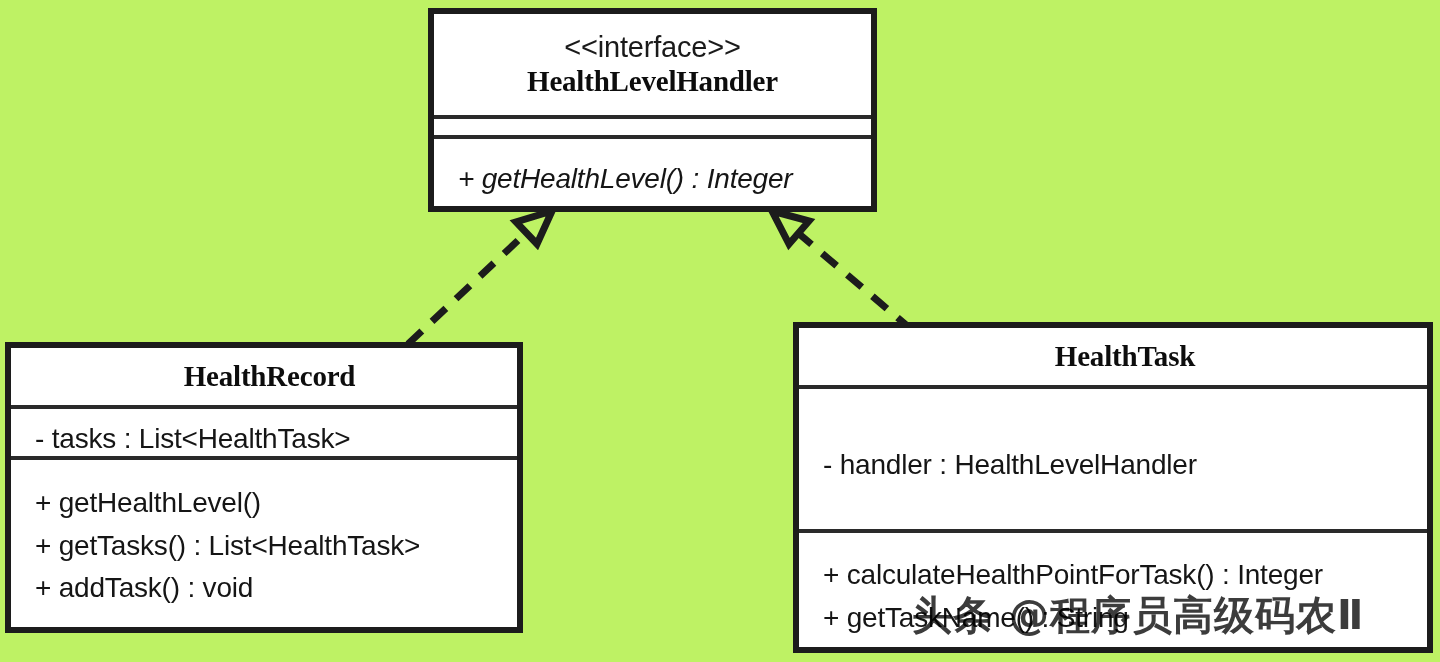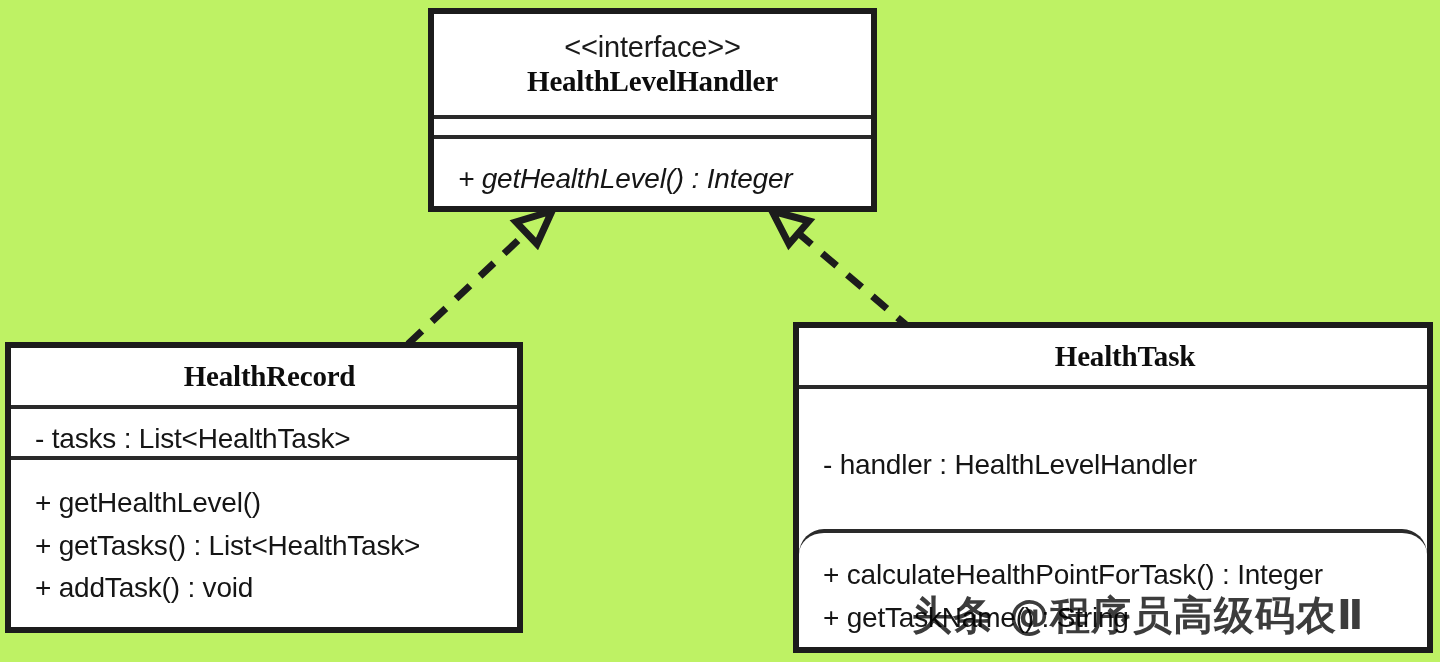--- a/index.html
+++ b/index.html
@@ -86,21 +86,21 @@
   #iface-ops   { height: 71px; }
 
   #record-box    { left: 5px;  top: 342px; width: 518px; height: 291px; }
   #record-title  { height: 57px; padding-left: 11px; }
   #record-attrs  { height: 51px; }
   #record-ops    { height: 163px; }
 
   #task-box     { left: 793px; top: 322px; width: 640px; height: 331px; }
   #task-title   { height: 57px; margin-left: 24px; }
   #task-attrs   { height: 144px; }
-  #task-ops     { height: 118px; border-radius: 25px; }
+  #task-ops     { height: 118px; }
 
   
   .connector {
     position: absolute;
     left: 0;
     top: 0;
     width: 1440px;
     height: 662px;
     pointer-events: none;
   }

